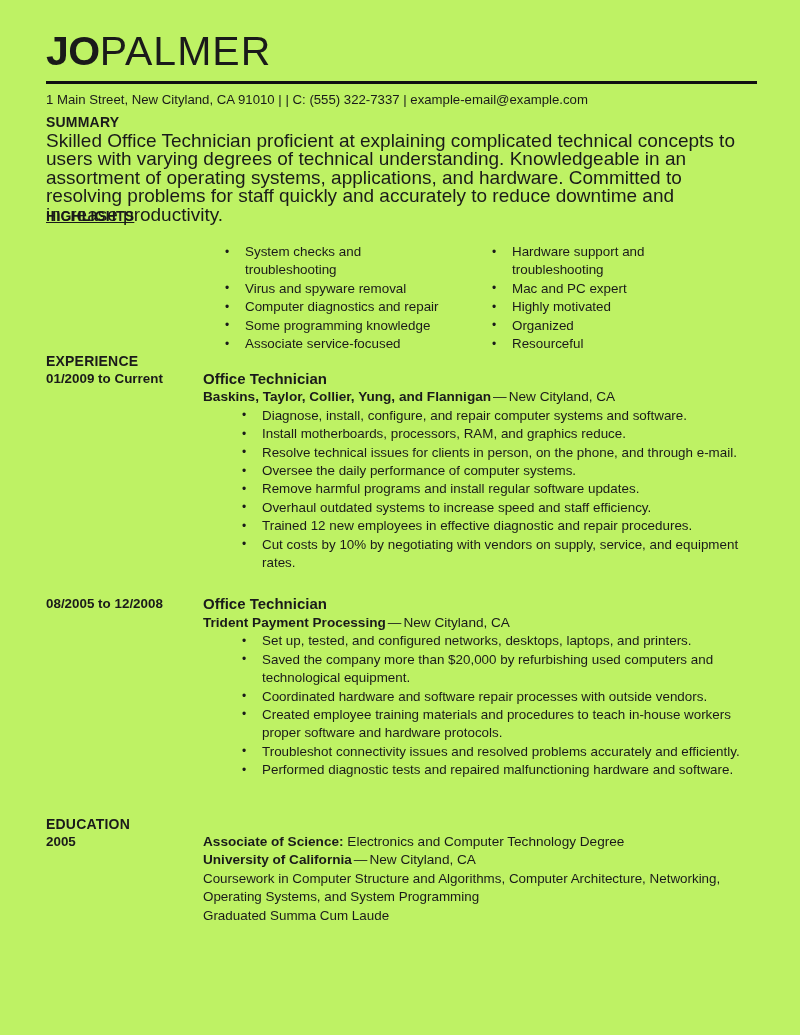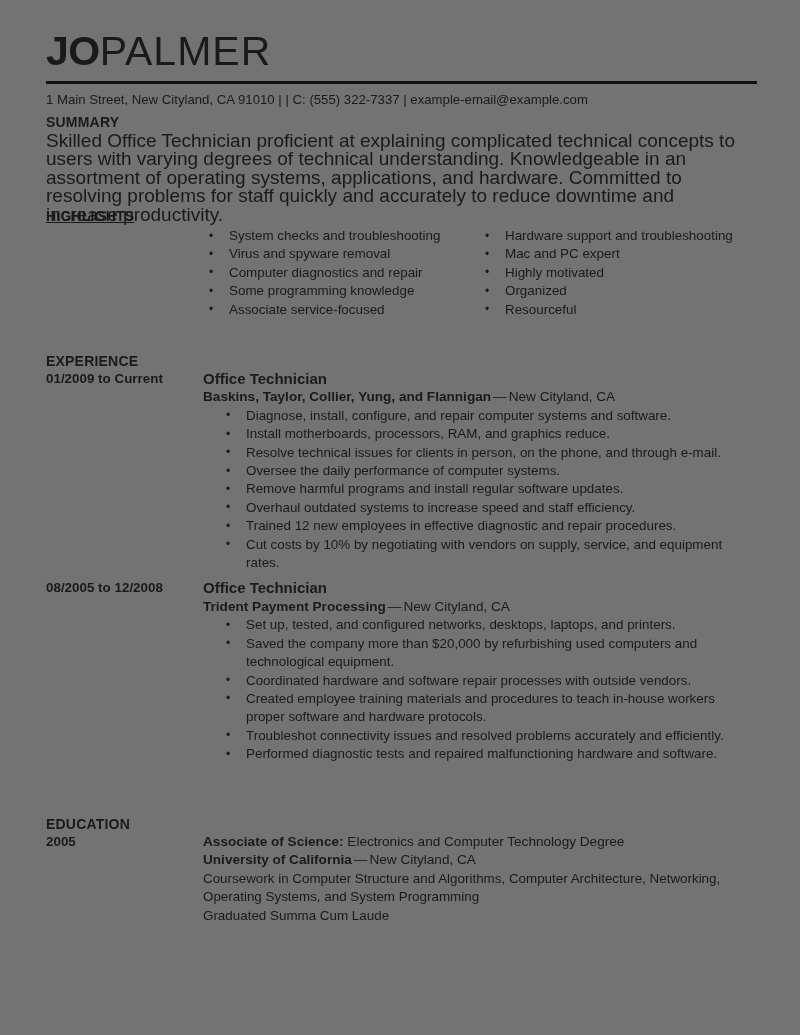--- a/index.html
+++ b/index.html
@@ -4,21 +4,21 @@
 <style>
   html, body {
     margin: 0;
     padding: 0;
     background: #ffffff;
   }
   .page {
     position: relative;
     width: 800px;
     height: 1035px;
-    background: #737373;
+    background: #bef264;
     overflow: hidden;
     font-family: "Liberation Sans", sans-serif;
     color: #1a1a1a;
     box-sizing: border-box;
   }
 
   
   .header {
     position: absolute;
     left: 46px;
@@ -83,24 +83,24 @@
   .highlights-columns {
     position: relative;
     margin-top: 2px;
     height: 115px;
   }
   .hl-col {
     position: absolute;
     top: 0;
   }
   .hl-col-left  { left: 161px; width: 250px; }
-  .hl-col-right { left: 437px; width: 260px; }
+  .hl-col-right { left: 428px; width: 260px; }
   ul.bullets {
     list-style: none;
-    margin: 0;
+    margin: 16px;
     padding: 0;
   }
   ul.bullets > li {
     position: relative;
     padding-left: 22px;
     font-size: 13.4px;
     line-height: 18.4px;
     margin: 0;
   }
   ul.bullets > li::before {

